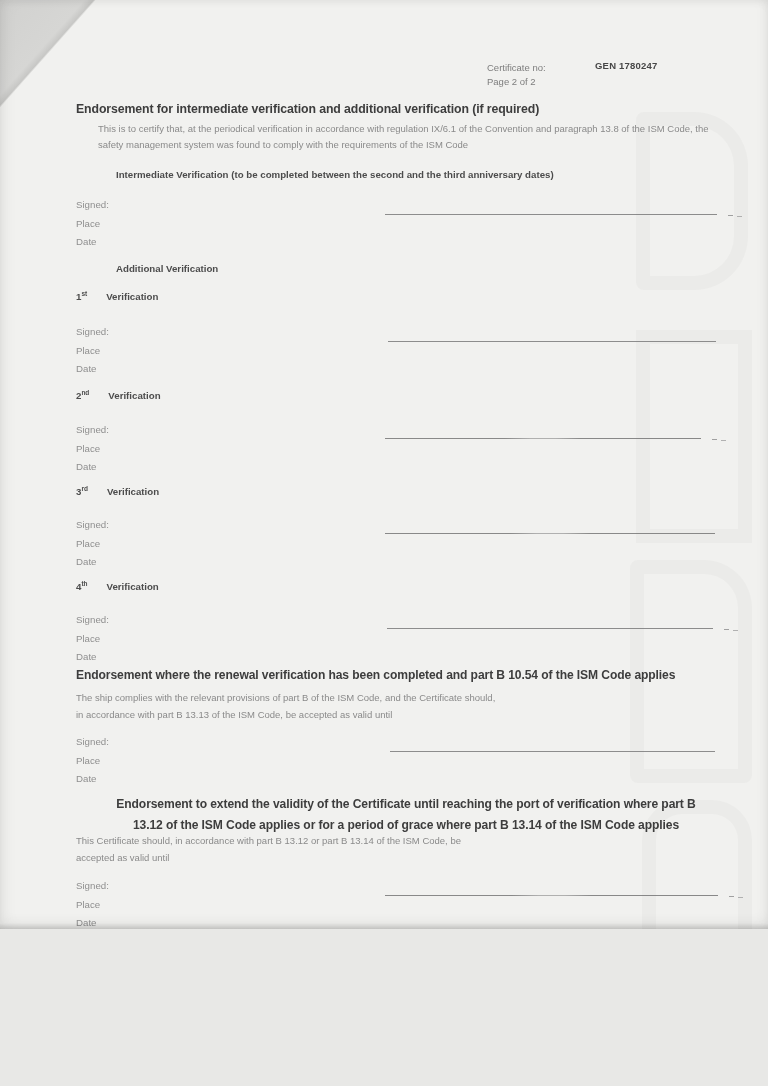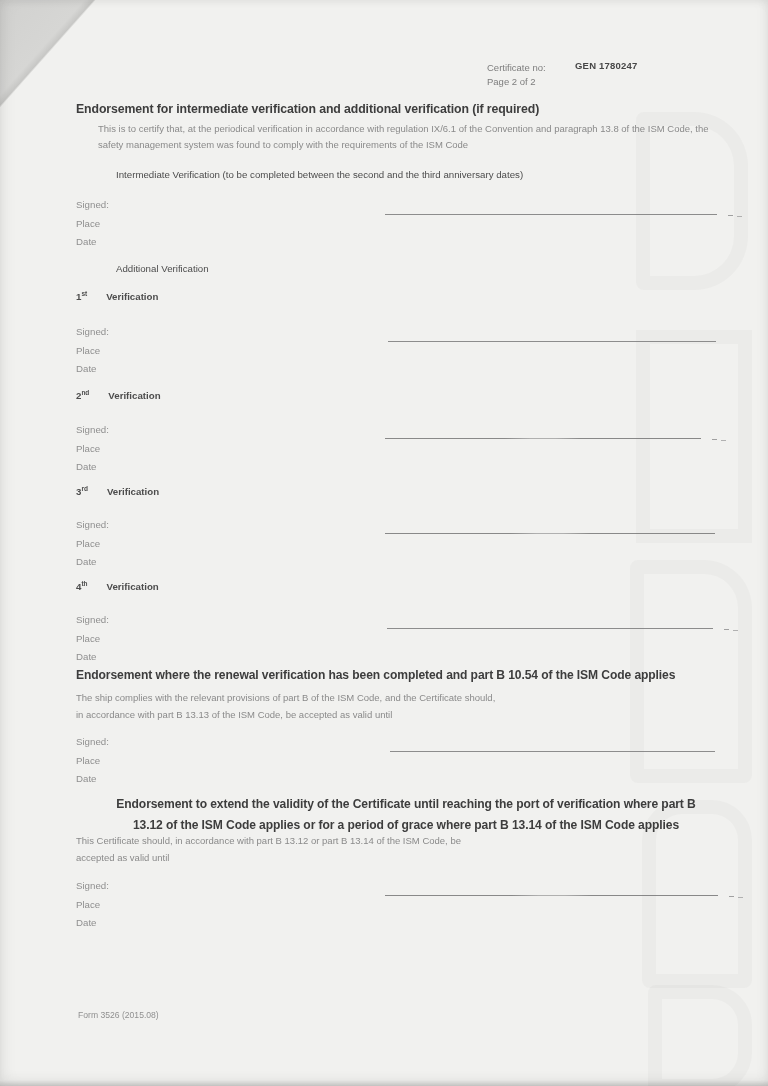--- a/index.html
+++ b/index.html
@@ -1,18 +1,18 @@
 <!DOCTYPE html>
 <html><head>
 <meta charset="utf-8">
 <style>
   html,body{margin:0;padding:0;background:#e8e8e6;}
   .page{
     position:relative;
-    width:768px;height:1086px;
+    width:768px;height:929px;
     background:#f1f1ef;
     overflow:hidden;
     font-family:"Liberation Sans","DejaVu Sans",sans-serif;
     color:#3d3d3d;
   }
   .abs{position:absolute;}
   
   .vignette{
     position:absolute;inset:0;pointer-events:none;
     box-shadow:inset 0 -7px 12px rgba(0,0,0,.055),
@@ -32,24 +32,24 @@
   }
   
   .wm{position:absolute;border:14px solid rgba(95,95,85,.035);}
   .wm.r1{left:636px;top:112px;width:84px;height:150px;border-radius:8px 54px 54px 8px;}
   .wm.r2{left:636px;top:330px;width:88px;height:185px;}
   .wm.r3{left:630px;top:560px;width:94px;height:195px;border-radius:8px 48px 8px 8px;}
   .wm.r4{left:642px;top:800px;width:82px;height:160px;border-radius:40px 40px 8px 8px;}
   .wm.r5{left:648px;top:985px;width:76px;height:80px;border-radius:8px 40px 40px 8px;}
 
   .small{font-size:9.5px;color:#7d7d7d;line-height:14px;}
-  .cert-value{font-size:9.5px;font-weight:bold;color:#474747;letter-spacing:.2px;}
+  .cert-value{font-size:9.5px;font-weight:bold;color:#474747;letter-spacing:.2px;margin-left:20px;}
   .doc-title{font-size:12.3px;font-weight:bold;color:#3d3d3d;letter-spacing:-.1px;}
   .body-text{font-size:9.5px;color:#8a8a8a;line-height:16px;width:648px;}
-  .subhead{font-size:9.7px;font-weight:normal;color:#4c4c4c;padding-left:40px;}
+  .subhead{font-size:9.7px;font-weight:bold;color:#4c4c4c;padding-left:40px;}
   .sign-group{font-size:9.7px;color:#8f8f8f;line-height:18.5px;}
   .sig-line{position:absolute;height:1px;background:#747474;opacity:.8;}
   .sig-line.faded{background:linear-gradient(90deg,#6f6f6f 0 38%,#a0a0a0 46% 54%,#6f6f6f 62% 100%);}
   .sig-line.tail::after{
     content:"";position:absolute;right:-16px;top:1px;width:5px;height:1px;
     background:#8d8d8d;box-shadow:9px 1px 0 #a2a2a2;
   }
   .verif-head{font-size:9.7px;font-weight:bold;color:#4c4c4c;}
   .verif-head sup{font-size:6.5px;line-height:0;}
   .verif-head .vword{margin-left:19px;}

